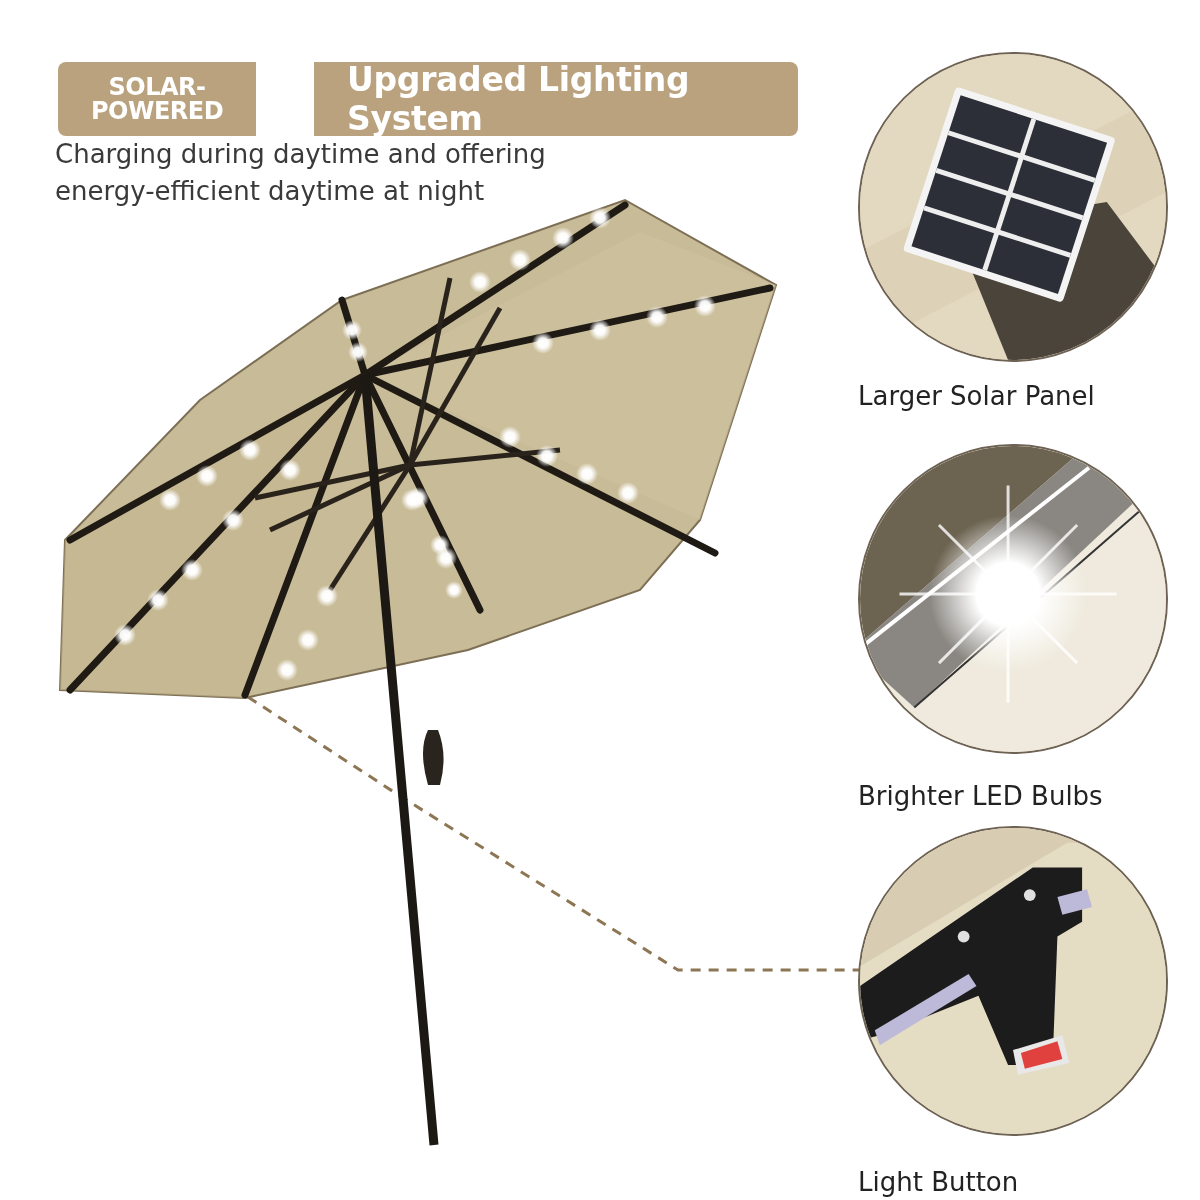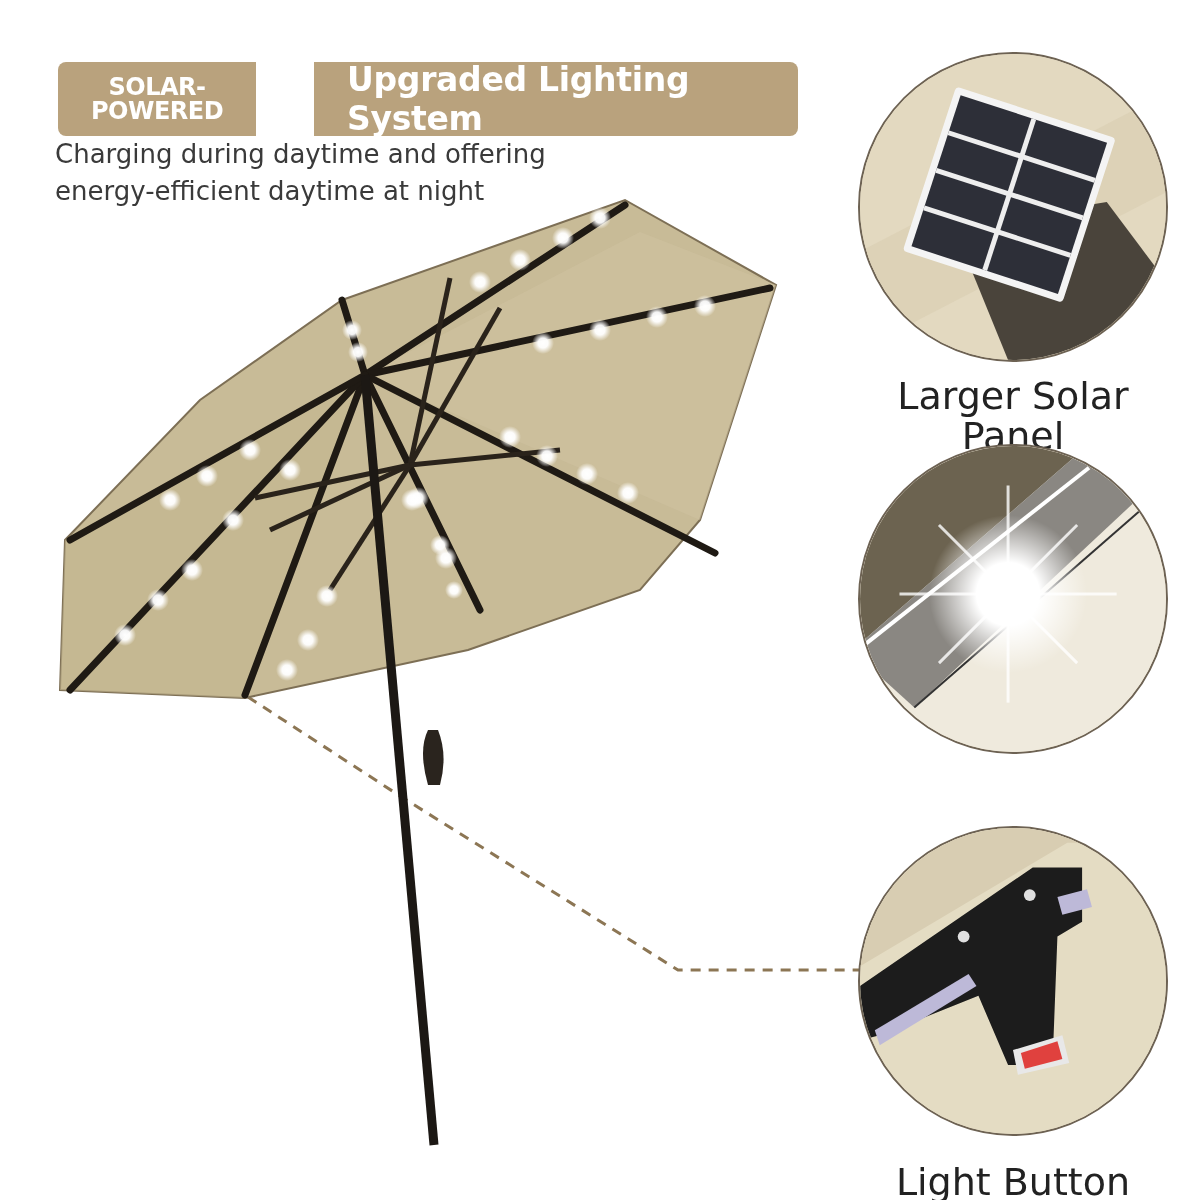--- a/index.html
+++ b/index.html
@@ -16,21 +16,21 @@
     color: #fff; font-weight: bold; font-size: 33px; letter-spacing: -0.3px; }
 
   .subtitle { position: absolute; left: 55px; top: 136px; width: 620px;
     font-size: 26px; line-height: 37px; color: #3a3a3a; }
 
   .umbrella { position: absolute; left: 0; top: 0; width: 1200px; height: 1200px; }
 
   .feature { position: absolute; left: 858px; width: 310px; }
   .feature .circle { width: 310px; height: 310px; border-radius: 50%; overflow: hidden;
     border: 2px solid #6d6253; position: relative; background: #e8dfc8; }
-  .feature .caption { text-align: center; font-size: 38px; line-height: 40px; color: #222; margin-top: 10px; }
+  .feature .caption { text-align: left; font-size: 26px; line-height: 40px; color: #222; margin-top: 10px; }
 
   #f1 { top: 52px; } #f2 { top: 444px; } #f3 { top: 826px; }
   #f1 .caption { margin-top: 14px; }
   #f2 .caption { margin-top: 22px; }
   #f3 .caption { margin-top: 26px; }
   .circle svg { position: absolute; left: 0; top: 0; width: 100%; height: 100%; }
 </style>
 </head>
 <body>
 
@@ -161,20 +161,23 @@
       <line x1="55" y1="265" x2="290" y2="60" stroke="#333" stroke-width="2"></line>
       <circle cx="150" cy="150" r="80" fill="url(#glow)"></circle>
       <g stroke="#ffffff" stroke-width="3" opacity="0.8">
         <line x1="150" y1="40" x2="150" y2="260"></line>
         <line x1="40" y1="150" x2="260" y2="150"></line>
         <line x1="80" y1="80" x2="220" y2="220"></line>
         <line x1="220" y1="80" x2="80" y2="220"></line>
       </g>
     </svg>
   </div>
+  <div class="caption">
+    <div>Brighter LED Bulbs</div>
+  </div>
 </div>
 
 <div class="feature" id="f3">
   <div class="circle">
     <svg viewBox="0 0 310 310">
       <rect width="310" height="310" fill="#e4dcc3"></rect>
       <polygon points="0,140 210,15 310,15 310,0 0,0" fill="#d8cdb2"></polygon>
       <polygon points="0,160 175,40 225,40 225,95 200,110 195,240 150,240 120,170 20,210 0,215" fill="#1c1c1c"></polygon>
       <polygon points="15,205 110,148 118,160 20,220" fill="#bdb9d8"></polygon>
       <polygon points="200,70 230,62 235,80 205,88" fill="#bdb9d8"></polygon>

